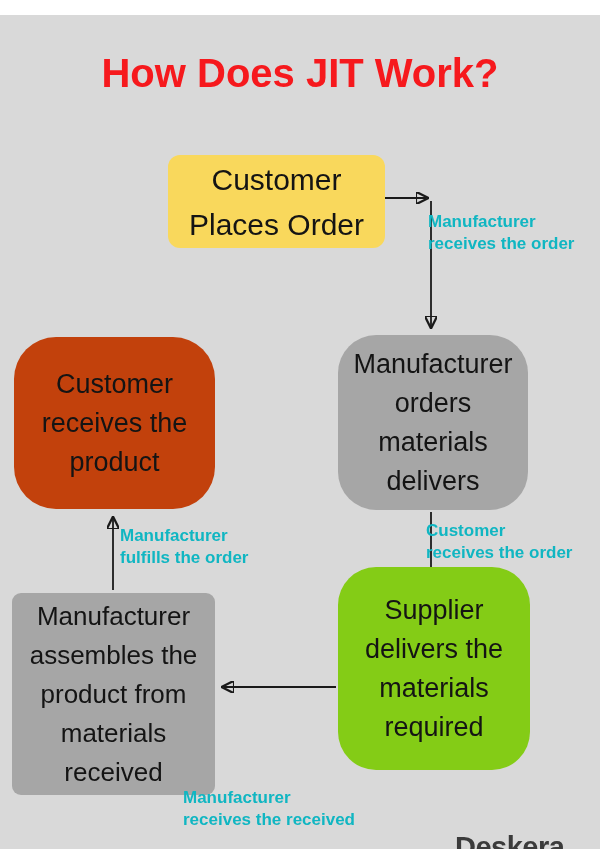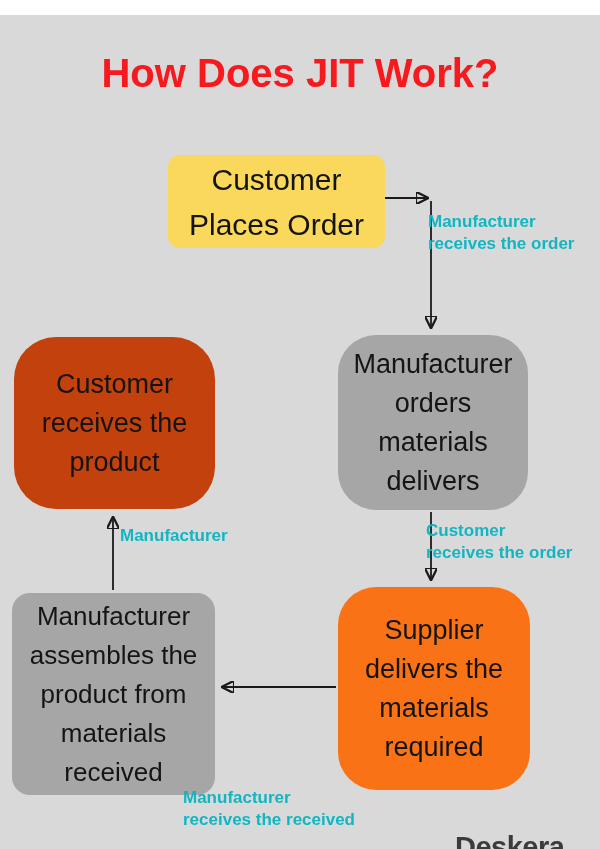--- a/index.html
+++ b/index.html
@@ -39,27 +39,27 @@
     left:14px;top:322px;width:201px;height:172px;
     background:#c2410c;border-radius:42px;
     font-size:27px;line-height:39px;
   }
   .node-gray1{
     left:338px;top:320px;width:190px;height:175px;
     background:#a6a6a6;border-radius:38px;
     font-size:27px;line-height:39px;
   }
   .node-gray2{
-    left:338px;top:572px;width:192px;height:203px;
-    background:#f97316;border-radius:38px;
+    left:338px;top:552px;width:192px;height:203px;
+    background:#84cc16;border-radius:38px;
     font-size:27px;line-height:39px;
   }
   .node-gray3{
     left:12px;top:578px;width:203px;height:202px;
-    background:#a6a6a6;border-radius:18px;
+    background:#a6a6a6;border-radius:9px;
     font-size:26px;line-height:39px;
   }
   .edge-label{
     position:absolute;
     color:#10b6c2;
     font-size:17px;
     font-weight:bold;
     line-height:22px;
   }
   .edge-label span{display:block;}
@@ -121,20 +121,21 @@
     <span>receives the order</span>
   </div>
 
   <div class="edge-label lbl2">
     <span>Customer</span>
     <span>receives the order</span>
   </div>
 
   <div class="edge-label lbl3">
     <span>Manufacturer</span>
+    <span>fulfills the order</span>
   </div>
 
   <div class="edge-label lbl4">
     <span>Manufacturer</span>
     <span>receives the received</span>
   </div>
 
   <div class="brand">Deskera</div>
 
 </div>

